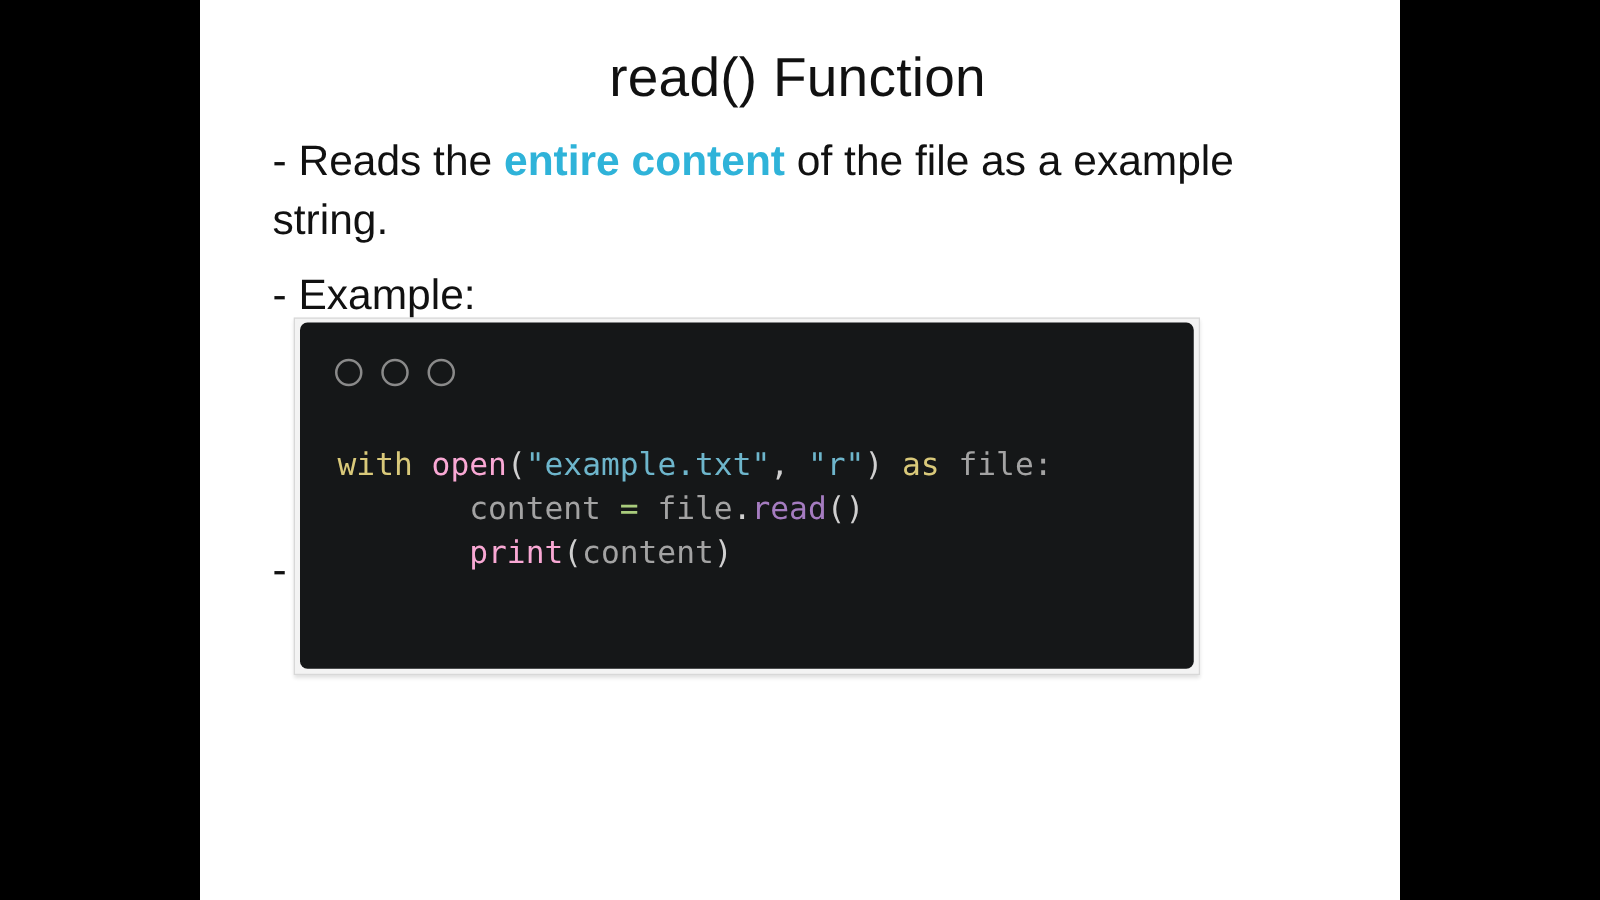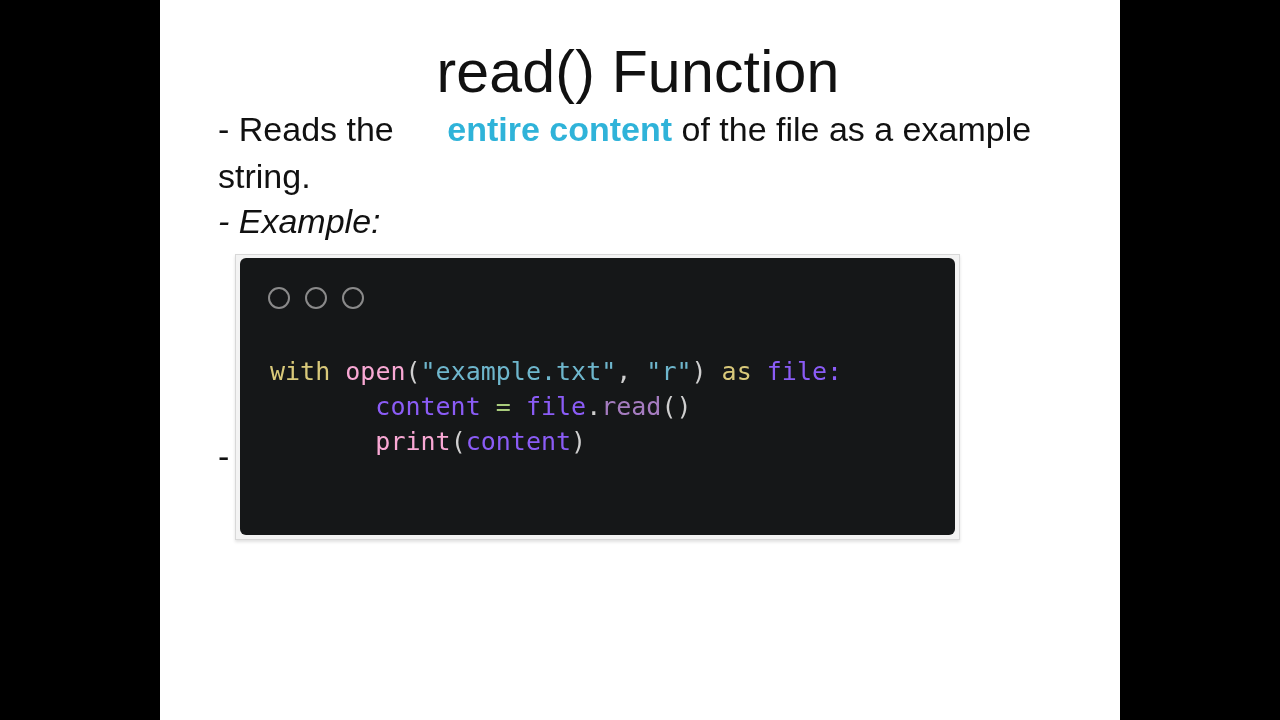--- a/index.html
+++ b/index.html
@@ -7,29 +7,29 @@
       width: 1280px; height: 720px; background: #000;
       position: relative; overflow: hidden;
       font-family: "Liberation Sans", "DejaVu Sans", sans-serif;
     }
     .slide {
       position: absolute; left: 160px; top: 0; width: 960px; height: 720px;
       background: #ffffff;
     }
     .title {
       position: absolute; left: 0; top: 38px; width: 956px; text-align: center;
-      font-size: 59px; color: #111; letter-spacing: 0.2px;
+      font-size: 44px; color: #111; letter-spacing: 0.2px;
     }
     .bullet {
       position: absolute; left: 58px; font-size: 34px; color: #111; line-height: 47px;
     }
     .b1 { top: 106px; width: 860px; }
-    .b2 { top: 198px; font-style: italic; }
+    .b2 { top: 213px; }
     .b3 { top: 433px; }
-    .hl { color: #2fb3d9; font-weight: bold; margin-left: 44px; }
+    .hl { color: #2fb3d9; font-weight: bold; }
 
     .code-frame {
       position: absolute; left: 75px; top: 254px; width: 723px; height: 284px;
       background: #f3f3f3; border: 1px solid #d8d8d8;
       box-shadow: 0 2px 3px rgba(0,0,0,0.12);
     }
     .code-win {
       position: absolute; left: 4px; top: 3px; width: 715px; height: 277px;
       background: #151718; border-radius: 6px;
     }
@@ -39,21 +39,21 @@
       border: 2px solid #8a8a8a; box-sizing: border-box;
     }
     .code {
       position: absolute; left: 30px; top: 96px;
       font-family: "DejaVu Sans Mono", "Liberation Mono", monospace;
       font-size: 25px; line-height: 35px; white-space: pre; color: #d8d8d8;
     }
     .kw { color: #d9c97a; text-align: right; }
     .fn { color: #f9a8d4; }
     .str { color: #6eb6cc; }
-    .id { color: #8b5cf6; margin-top: 40px; }
+    .id { color: #a3a3a3; margin-top: 40px; }
     .op { color: #a9cc7c; }
     .meth { color: #a57cc0; margin-top: 30px; }
     .pn { color: #cfcfcf; }
   </style>
 </head>
 <body>
 
 <div class="slide">
   <div class="title">read() Function</div>
 

